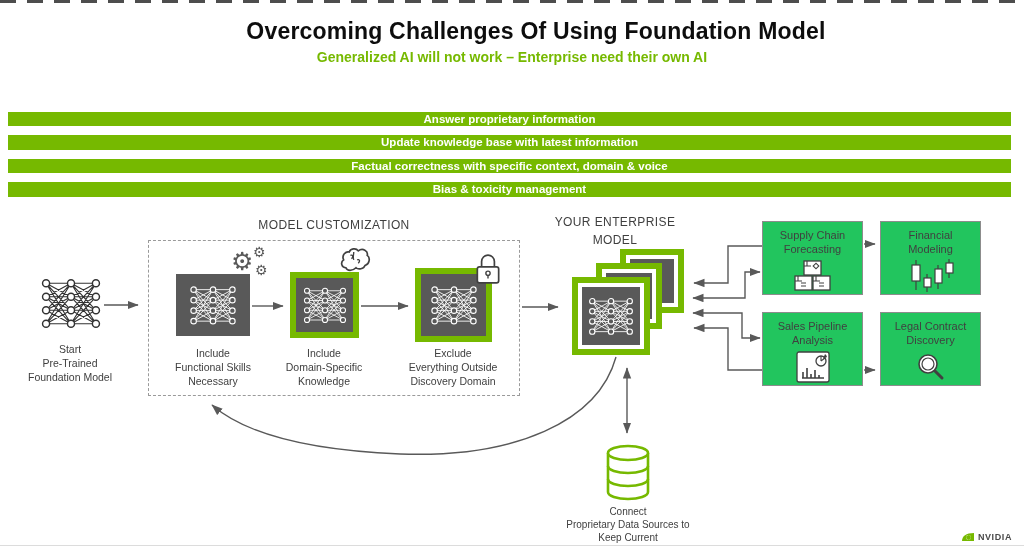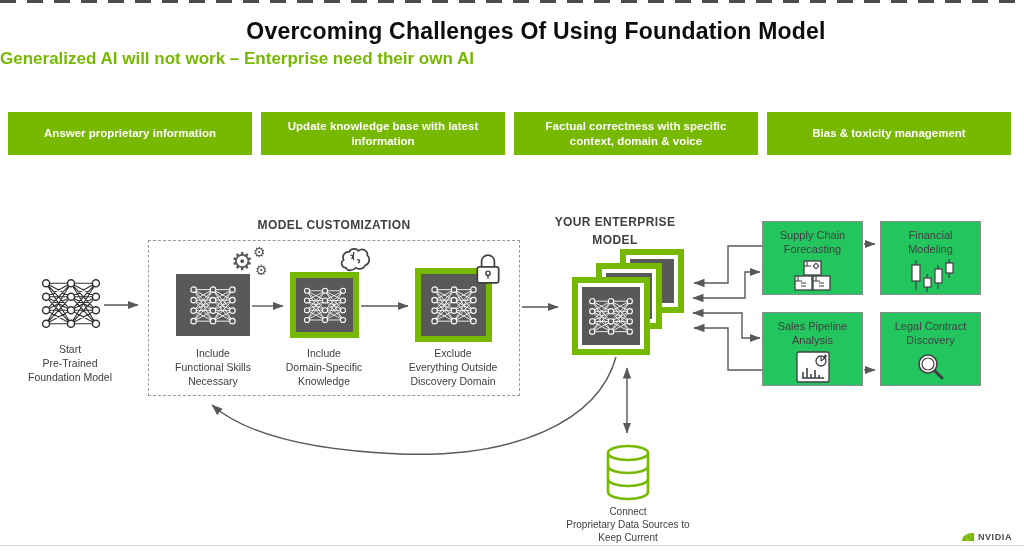--- a/index.html
+++ b/index.html
@@ -6,27 +6,27 @@
   html,body { background:#fff; }
   body { font-family:"Liberation Sans", sans-serif; }
   .canvas { position:relative; width:1024px; height:553px; background:#fff; overflow:hidden; }
 
   .top-edge { position:absolute; left:0; top:0; width:100%; height:3px;
     background:repeating-linear-gradient(90deg,#2e2e2e 0 16px, transparent 16px 27px); opacity:.85; }
   .bottom-edge { position:absolute; left:0; bottom:7px; width:100%; height:1px; background:#dcdcdc; }
 
   .title { position:absolute; left:0; right:0; top:18px; text-align:center;
     font-size:23px; font-weight:bold; color:#0d0d0d; letter-spacing:.2px;padding-left:48px; }
-  .subtitle { position:absolute; left:0; right:0; top:49px; text-align:left;
-    font-size:17px; font-weight:bold; color:#76B900; }
-
-  .banners { position:absolute; left:8px; top:112px; width:1003px; display:flex; gap:9px; }
+  .subtitle { position:absolute; left:0; right:0; top:49px; text-align:center;
+    font-size:14px; font-weight:bold; color:#76B900; }
+
+  .banners { position:absolute; left:8px; top:112px; width:1003px; display:flex; gap:9px;flex-direction:column; }
   .banner { flex:1 1 0; height:43px; background:#76B900; color:#fff; font-size:11.5px; font-weight:bold;
     display:flex; align-items:center; justify-content:center; text-align:center; line-height:1.25; padding:0 16px; }
-  .section-title { position:absolute; font-size:12px; font-weight:700; color:#3f3f3f; letter-spacing:.4px; text-align:center; }
+  .section-title { position:absolute; font-size:12px; font-weight:400; color:#3f3f3f; letter-spacing:.4px; text-align:center; }
 
   .dashed-box { position:absolute; left:148px; top:240px; width:372px; height:156px; border:1px dashed #9a9a9a; }
 
   .sq { position:absolute; background:#595959; display:flex; align-items:center; justify-content:center; }
   .sq.green { border:6px solid #76B900; }
   .caption { position:absolute; font-size:10.5px; line-height:1.35; color:#404040; text-align:center; }
   .small-cap { position:absolute; font-size:10px; line-height:1.3; color:#404040; text-align:center; }
 
   .stack-sq { position:absolute; border:6px solid #76B900; background:#fff; padding:4px; }
   .stack-sq .inner { width:100%; height:100%; background:#595959; display:flex; align-items:center; justify-content:center; }

